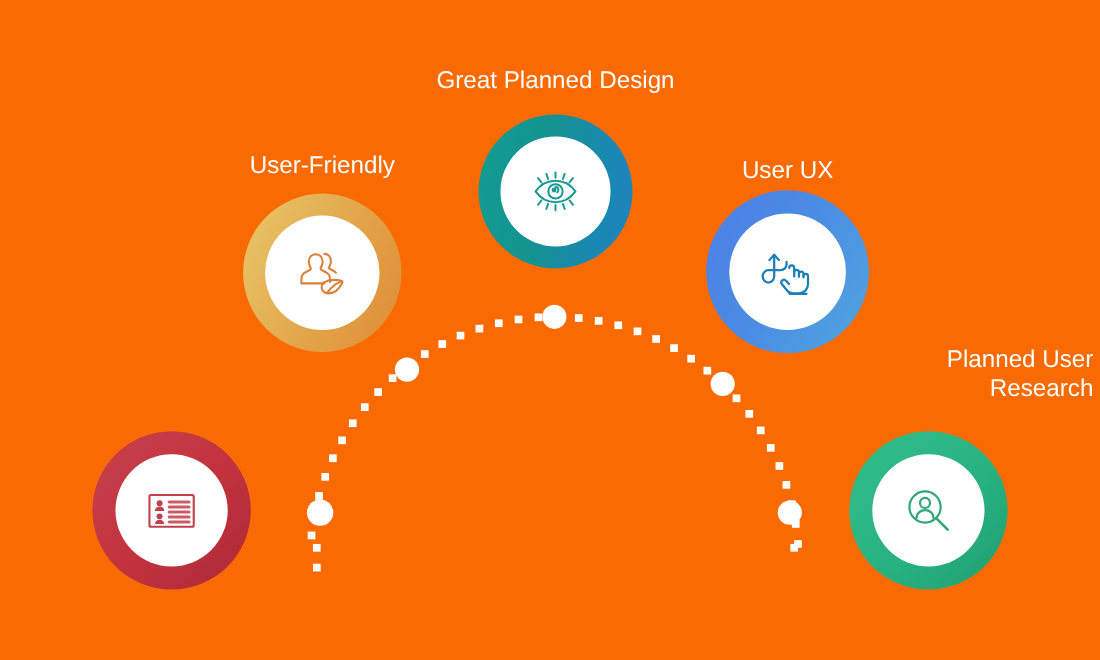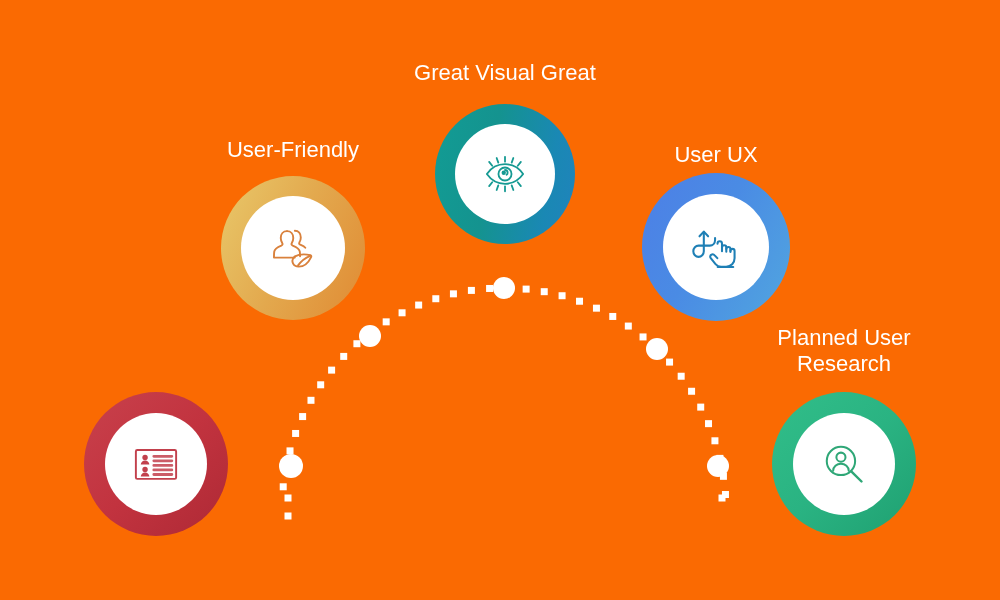--- a/index.html
+++ b/index.html
@@ -144,21 +144,21 @@
           <path d="M25.4 13.4c4.3 0 6.9 3.3 6.9 7.6 0 2.5-.8 4.4-1.7 5.8-.7 1.1 0 2.1 1.1 2.6 3.6 1.5 7.4 3.2 7.8 6.6.2 1.8.3 3.6.3 5.2"></path>
           <path d="M25.4 13.4c-4.3 0-6.9 3.3-6.9 7.6 0 2.5.8 4.4 1.7 5.8.7 1.1 0 2.1-1.1 2.6-3.6 1.5-7.4 3.2-7.8 6.6-.3 2.3-.3 4.7-.3 6.6h23"></path>
 
           <path d="M33.6 41.6c6.2-3.4 13.4-2.6 17.6-1.6.9.2 1.2 1.2.8 2-2.6 5.4-7 10.6-13.6 10.6-3 0-5.4-1.4-6.4-3.6-1.2-2.6-.4-5.6 1.6-7.4z"></path>
           <path d="M51 40.6c-4.4 1.8-9.6 5.2-13.4 10.6"></path>
         </svg>
       </span>
     </div>
   </div>
 
-  <div class="node-label" style="left:355px; top:60px; width:300px;">Great Visual Great</div>
+  <div class="node-label" style="left:355px; top:60px; width:300px;">Great Planned Design</div>
   <div class="node-circle" style="left:435px; top:104px; width:140px; height:140px;
               background: linear-gradient(100deg, #129C94 0%, #14938F 40%, #1A88B4 78%, #2083BC 100%);">
     <div class="node-inner" style="width:100px; height:100px;">
       <span>
         <svg width="58" height="58" viewBox="0 0 64 64" fill="none" stroke="#169A93" stroke-width="2" stroke-linecap="round" stroke-linejoin="round">
 
           <path d="M12 32c5-7.2 11.8-10.8 20-10.8S47 24.8 52 32c-5 7.2-11.8 10.8-20 10.8S17 39.2 12 32z"></path>
 
           <circle cx="32" cy="32" r="7.2"></circle>
 
@@ -213,21 +213,21 @@
 
           <circle cx="19.5" cy="38.2" r="3.1" fill="#C2404C" stroke="none"></circle>
           <path d="M14.6 46.2c0-2.7 2.2-4.6 4.9-4.6s4.9 1.9 4.9 4.6z" fill="#C2404C" stroke="none"></path>
 
           <path d="M29.5 23.2h20.6M29.5 28.4h20.6M29.5 33.6h20.6M29.5 38.8h20.6M29.5 44h20.6" stroke-width="3.2" opacity="0.85"></path>
         </svg>
       </span>
     </div>
   </div>
 
-  <div class="node-label" style="left:694px; top:325px; width:300px;">Planned User
+  <div class="node-label" style="left:694px; top:314px; width:300px;text-align:right;">Planned User
 Research</div>
   <div class="node-circle" style="left:772px; top:392px; width:144px; height:144px;
               background: linear-gradient(135deg, #31BE89 0%, #2AB382 50%, #1FA071 100%);">
     <div class="node-inner" style="width:102px; height:102px;">
       <span>
         <svg width="56" height="56" viewBox="0 0 64 64" fill="none" stroke="#2FA777" stroke-width="2.3" stroke-linecap="round" stroke-linejoin="round">
           <circle cx="28.5" cy="28.5" r="16.2"></circle>
           <circle cx="28.5" cy="24.2" r="5.2"></circle>
           <path d="M19.6 39.8c0-4.6 4-8 8.9-8s8.9 3.4 8.9 8"></path>
           <path d="M40.3 40.3L52 52" stroke-width="2.8"></path>

